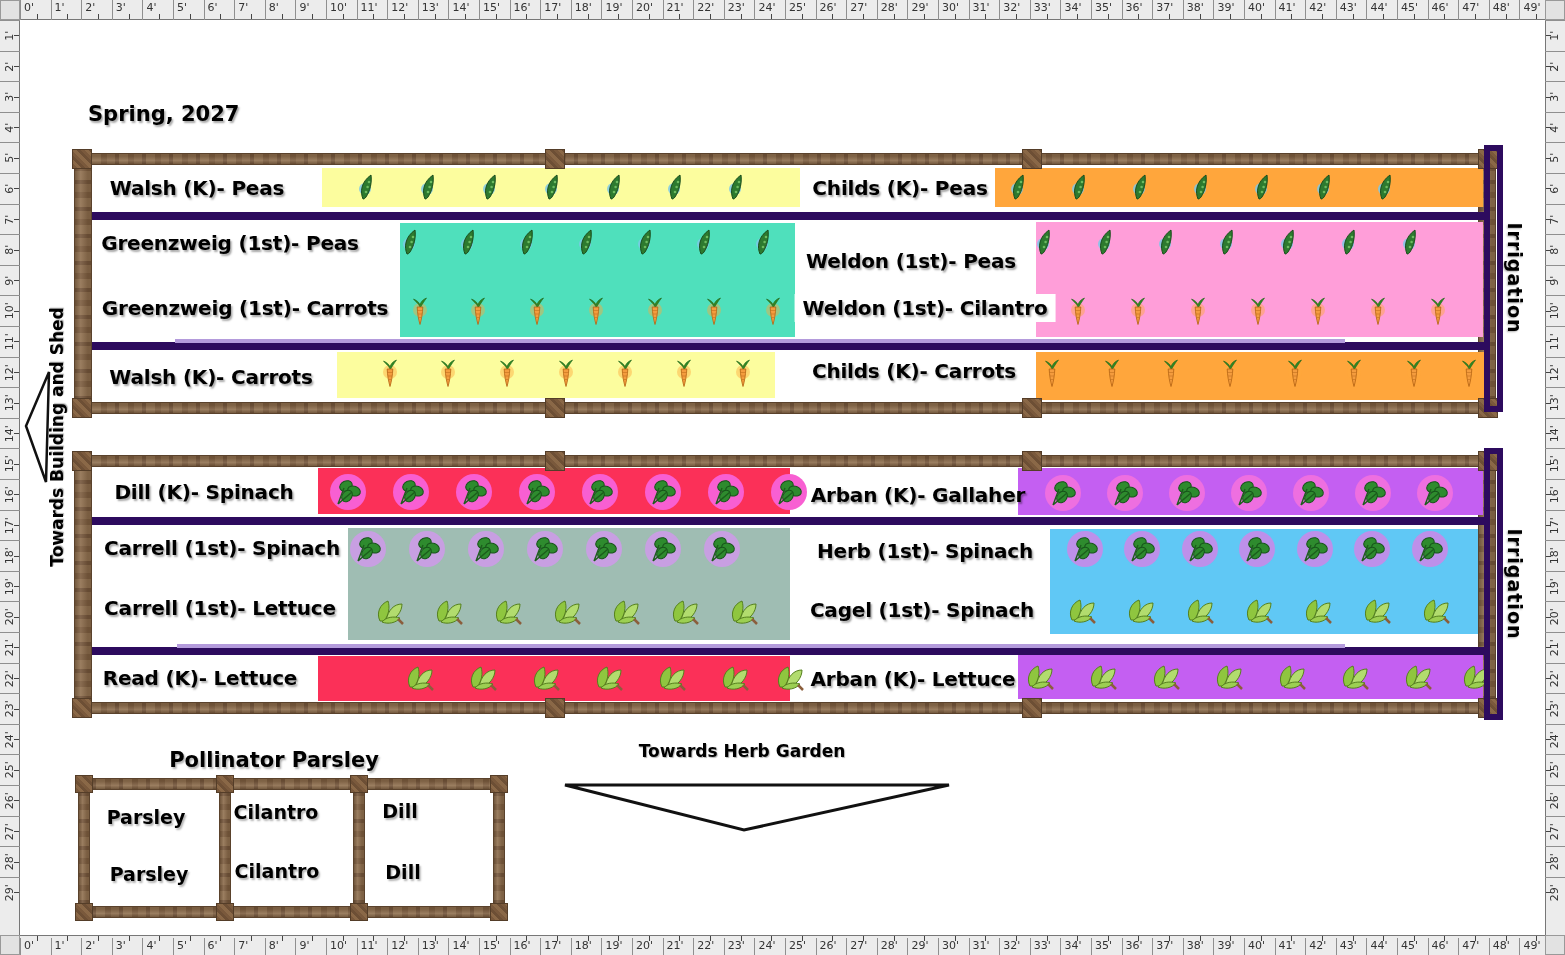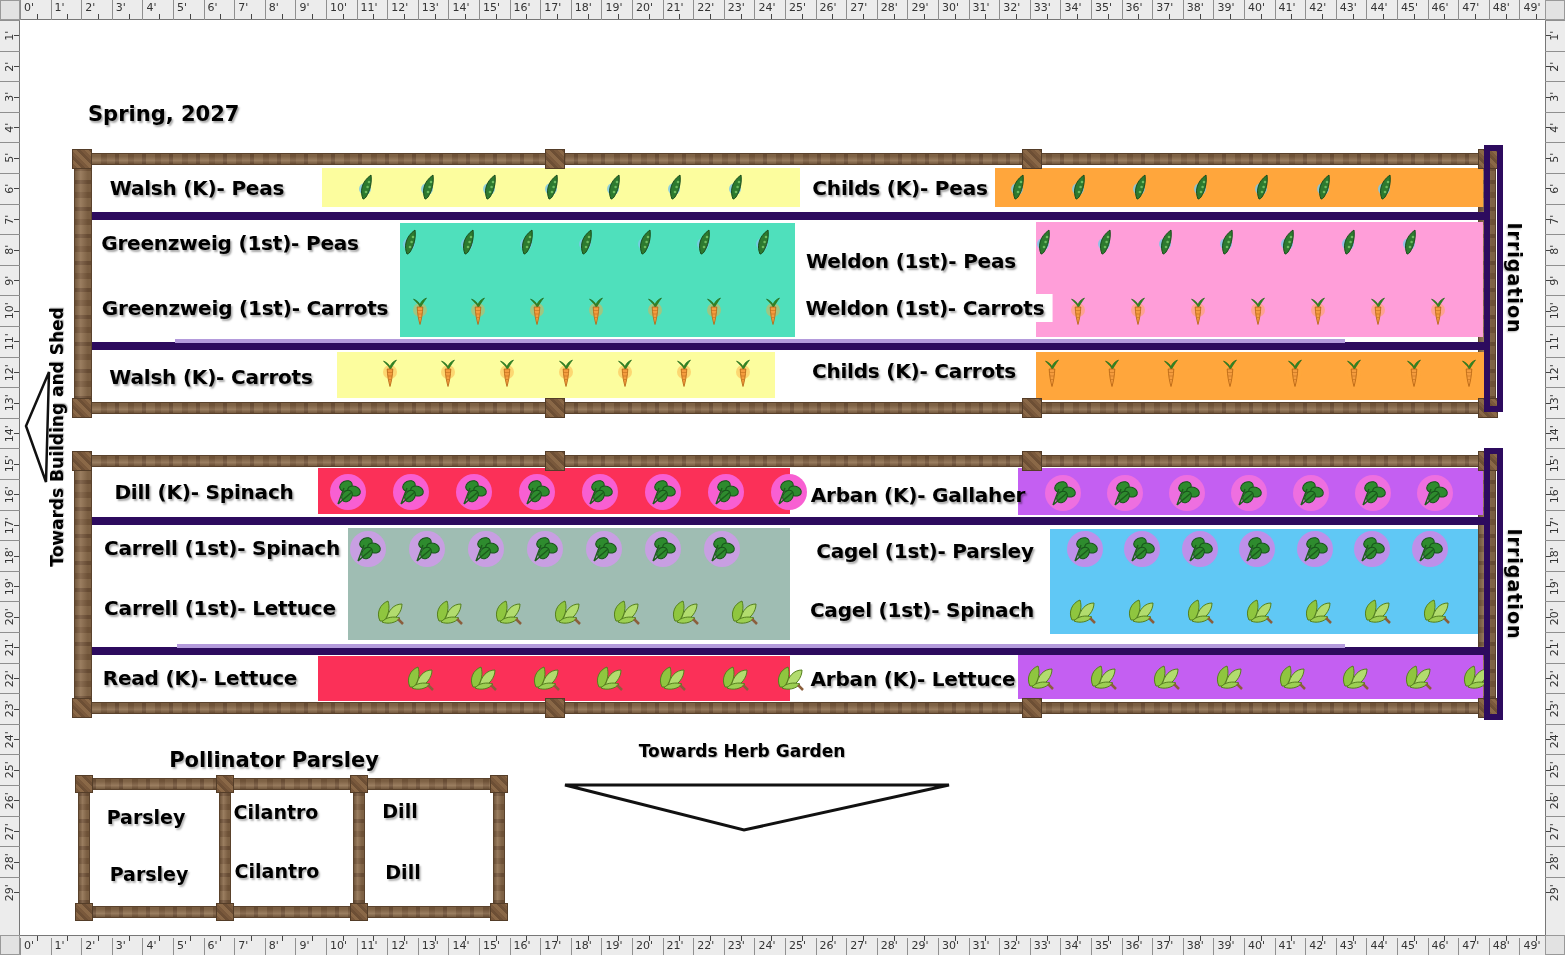--- a/index.html
+++ b/index.html
@@ -723,21 +723,21 @@
         <use href="#sym-carrot"></use>
       </svg>
       <svg width="16" height="30" viewBox="0 0 16 30" style="position: absolute; left: 1461px; top: 359px; overflow: visible;">
         <use href="#sym-carrot"></use>
       </svg>
       <div class="blabel" style="left: 197px; top: 188px;">Walsh (K)- Peas</div>
       <div class="blabel" style="left: 900px; top: 188px;">Childs (K)- Peas</div>
       <div class="blabel" style="left: 230px; top: 243px;">Greenzweig (1st)- Peas</div>
       <div class="blabel" style="left: 245px; top: 308px;">Greenzweig (1st)- Carrots</div>
       <div class="blabel" style="left: 911px; top: 253px; margin-top: 8px;">Weldon (1st)- Peas</div>
-      <div class="blabel" style="left: 925px; top: 308px; background: rgb(255, 255, 255); padding: 2px 8px;">Weldon (1st)- Carrots</div>
+      <div class="blabel" style="left: 925px; top: 308px; background: rgb(255, 255, 255); padding: 2px 8px;">Weldon (1st)- Cilantro</div>
       <div class="blabel" style="left: 211px; top: 377px;">Walsh (K)- Carrots</div>
       <div class="blabel" style="left: 914px; top: 371px;">Childs (K)- Carrots</div>
       <div class="ibracket" style="left: 1484px; top: 145px; width: 19px; height: 267px;"></div>
       <div class="irrlabel" style="left: 1515px; top: 278px;">Irrigation</div>
       <div class="rail-h" style="left: 74px; top: 455px; width: 1422px; height: 12px;"></div>
       <div class="rail-h" style="left: 74px; top: 702px; width: 1422px; height: 12px;"></div>
       <div class="rail-v" style="left: 74px; top: 455px; width: 18px; height: 259px;"></div>
       <div class="rail-v" style="left: 1478px; top: 455px; width: 18px; height: 259px;"></div>
       <div class="prect" style="left: 318px; top: 468px; width: 472px; height: 46px; background: rgb(251, 48, 88);"></div>
       <div class="prect" style="left: 1018px; top: 468px; width: 465px; height: 47px; background: rgb(196, 95, 242);"></div>
@@ -956,21 +956,21 @@
       <svg width="32" height="26" viewBox="0 0 32 26" style="position: absolute; left: 1402px; top: 664px; overflow: visible;">
         <use href="#sym-lettuce"></use>
       </svg>
       <svg width="32" height="26" viewBox="0 0 32 26" style="position: absolute; left: 1460px; top: 664px; overflow: visible;">
         <use href="#sym-lettuce"></use>
       </svg>
       <div class="blabel" style="left: 204px; top: 492px;">Dill (K)- Spinach</div>
       <div class="blabel" style="left: 918px; top: 495px;">Arban (K)- Gallaher</div>
       <div class="blabel" style="left: 222px; top: 548px;">Carrell (1st)- Spinach</div>
       <div class="blabel" style="left: 220px; top: 608px;">Carrell (1st)- Lettuce</div>
-      <div class="blabel" style="left: 925px; top: 551px;">Cagel (1st)- Parsley</div>
+      <div class="blabel" style="left: 925px; top: 551px;">Herb (1st)- Spinach</div>
       <div class="blabel" style="left: 922px; top: 610px;">Cagel (1st)- Spinach</div>
       <div class="blabel" style="left: 200px; top: 678px;">Read (K)- Lettuce</div>
       <div class="blabel" style="left: 913px; top: 679px;">Arban (K)- Lettuce</div>
       <div class="ibracket" style="left: 1484px; top: 448px; width: 19px; height: 272px;"></div>
       <div class="irrlabel" style="left: 1515px; top: 584px;">Irrigation</div>
     </div>
 
   <div id="pollinator">
     <div class="ptitle">Pollinator Parsley</div>
   <div class="rail-h" style="left: 78px; top: 778px; width: 427px; height: 12px;"></div>

